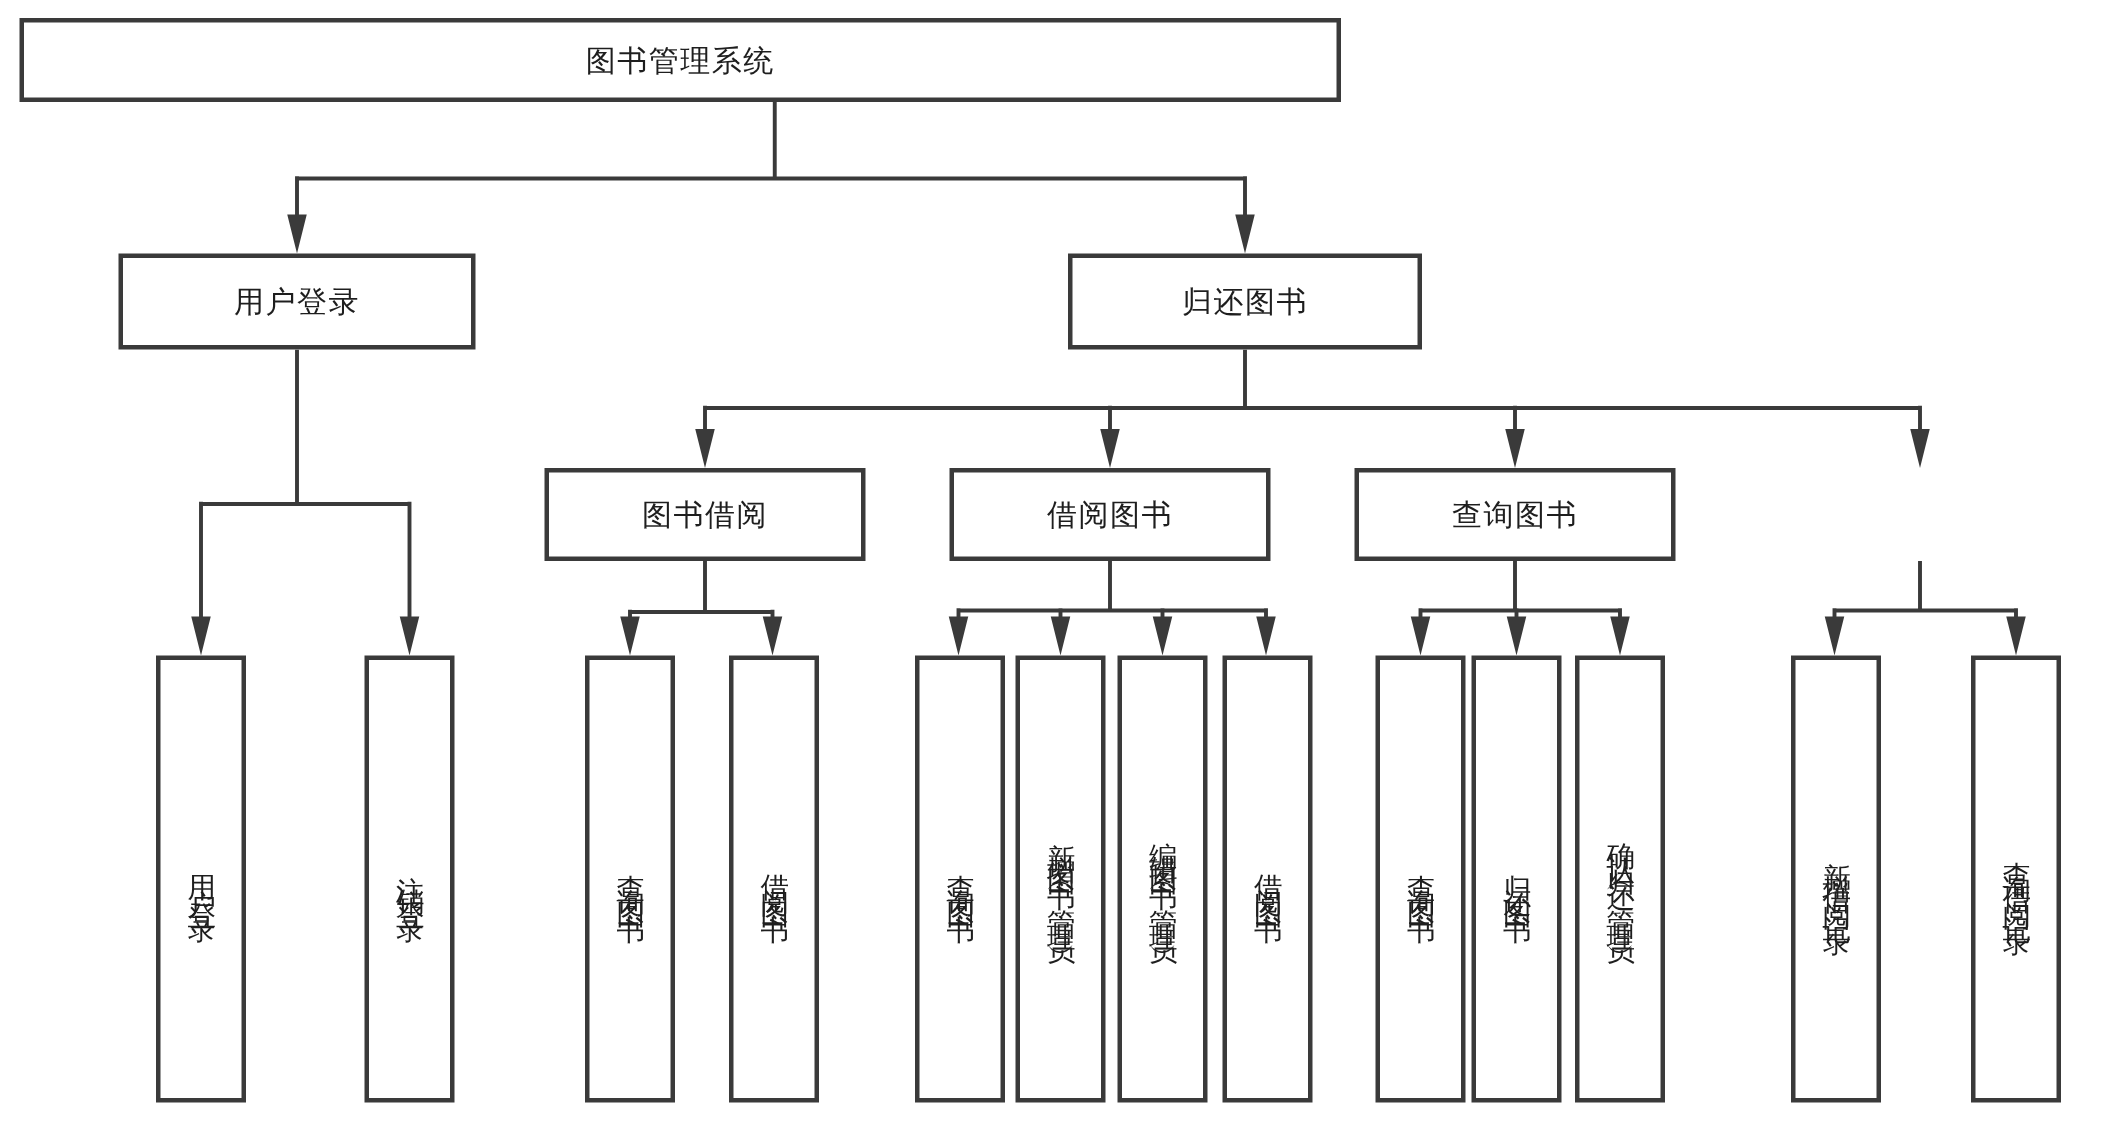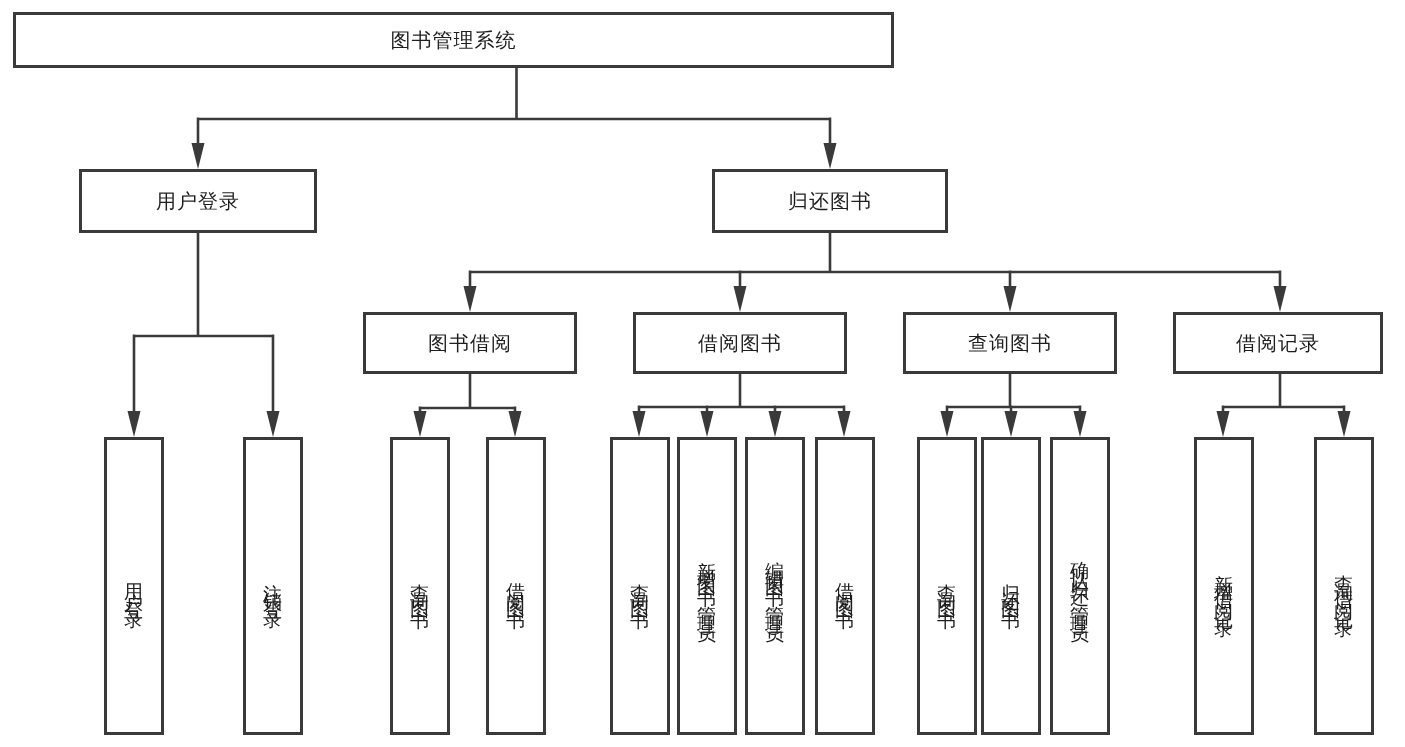--- a/index.html
+++ b/index.html
@@ -113,21 +113,20 @@
   </svg>
 
   <div class="box root">图书管理系统</div>
 
   <div class="box lvl2 n-user-login">用户登录</div>
   <div class="box lvl2 n-book-manage">归还图书</div>
 
   <div class="box lvl3 n-new-book">图书借阅</div>
   <div class="box lvl3 n-book-borrow">借阅图书</div>
   <div class="box lvl3 n-current">查询图书</div>
-  <div class="box lvl3 n-records">借阅记录</div>
 
   <div class="leaf" style="left:104px">
     <span class="vtext">用户登录</span>
   </div>
   <div class="leaf" style="left:243px">
     <span class="vtext">注销登录</span>
   </div>
 
   <div class="leaf" style="left:390px">
     <span class="vtext">查询图书</span>

